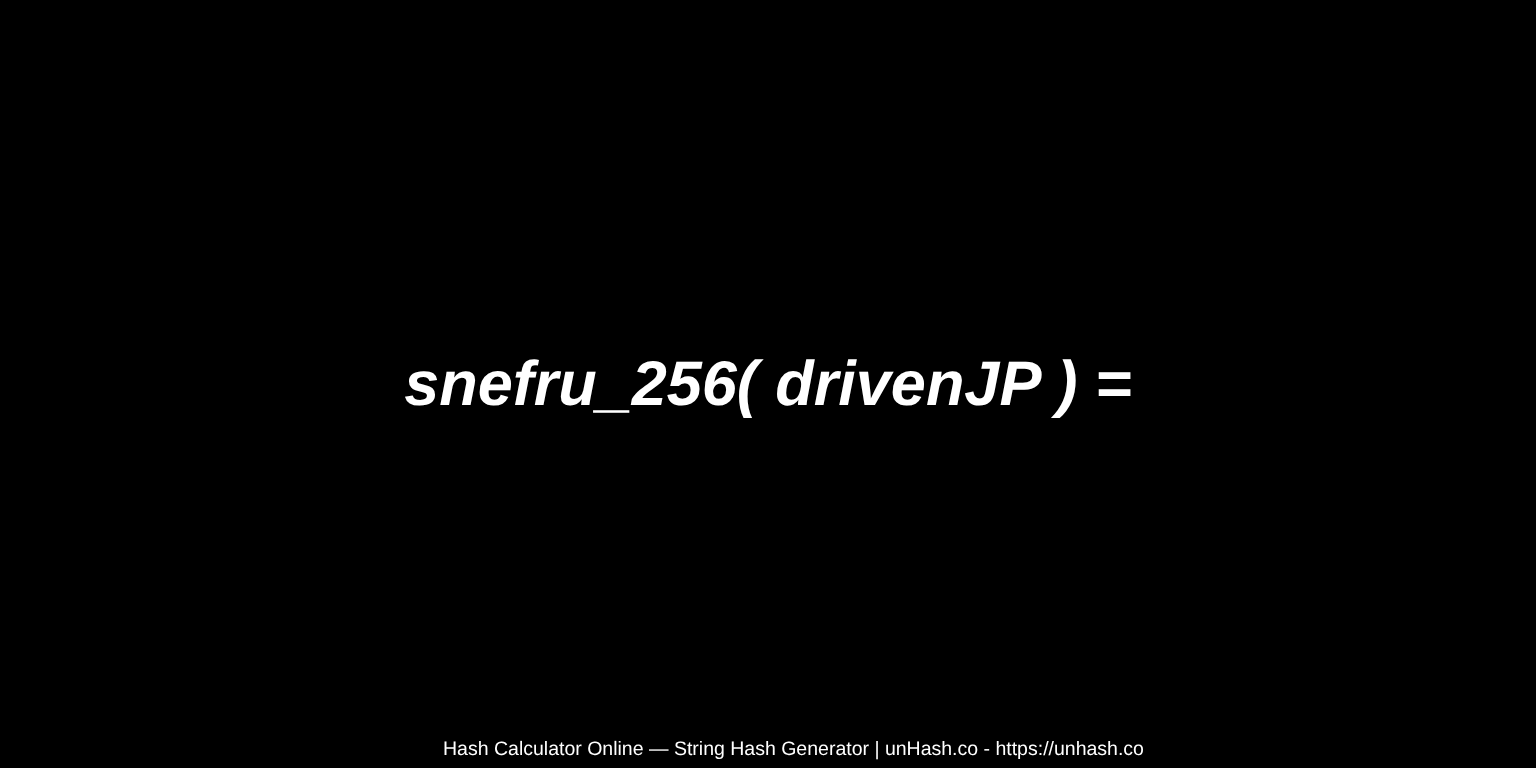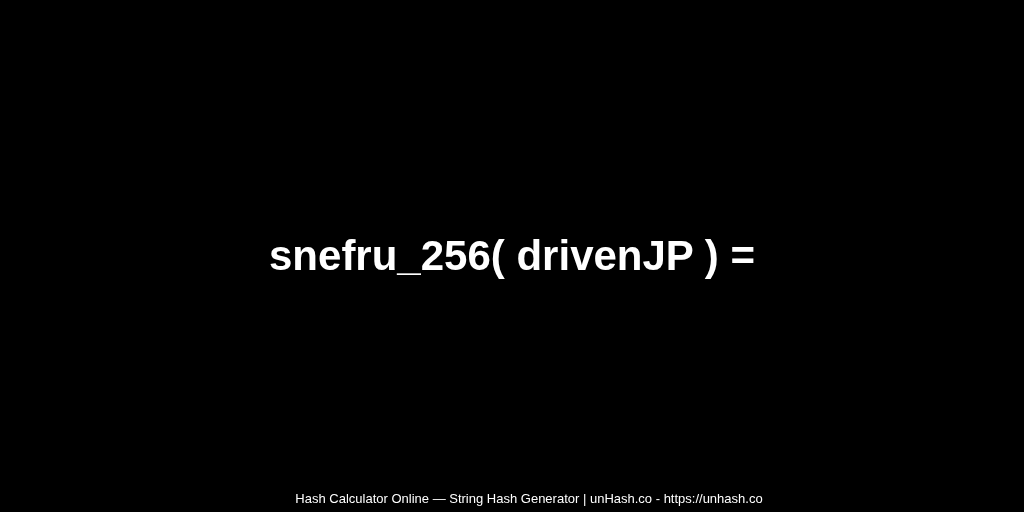--- a/index.html
+++ b/index.html
@@ -17,20 +17,21 @@
       align-items: center;
       font-family: Arial, Helvetica, sans-serif;
       position: relative;
       overflow: hidden;
     }
     .main-content {
       display: flex;
       flex-direction: column;
       justify-content: center;
       gap: 20px;
+      font-style: italic;
     }
     .hash-expression {
       color: #ffffff;
       font-size: 42px;
       font-weight: bold;
       text-align: center;
     }
     .hash-result {
       color: #ffffff;
       font-size: 23px;

